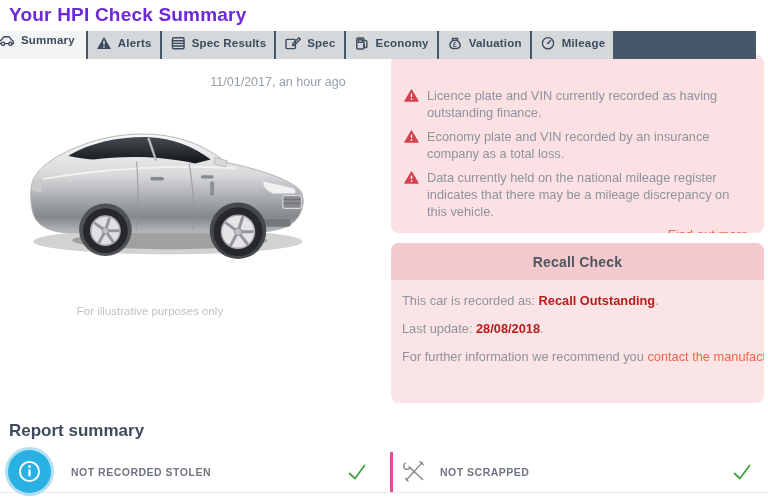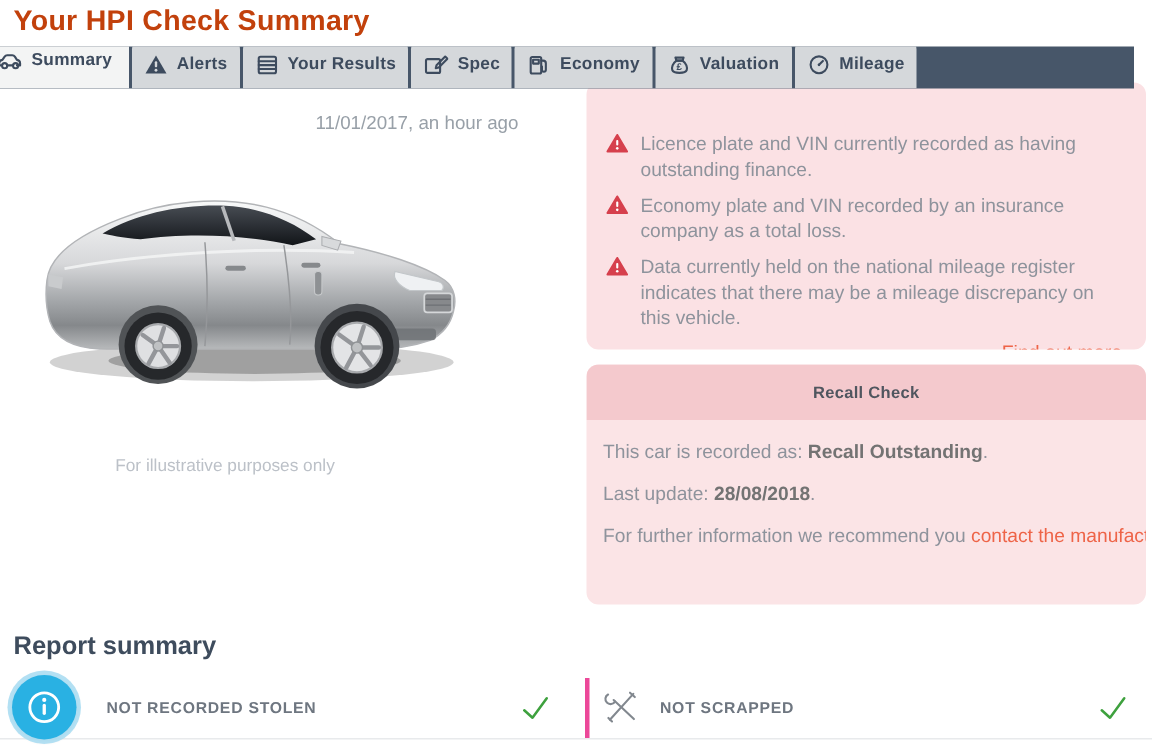--- a/index.html
+++ b/index.html
@@ -1,21 +1,21 @@
 <!DOCTYPE html>
 <html><head>
 <meta charset="utf-8">
 <style>
   * { margin:0; padding:0; box-sizing:border-box; }
   html,body { width:768px; height:497px; background:#fff; overflow:hidden;
     font-family:"Liberation Sans", sans-serif; }
   .page { position:relative; width:768px; height:497px; background:#fff; }
 
   .h1 { position:absolute; left:9px; top:4px; font-size:19px; font-weight:bold;
-    color:#c2410c; letter-spacing:.2px; }
+    color:#6d28d9; letter-spacing:.2px; }
 
   
   .tabbar { position:absolute; left:0; top:31px; width:756px; height:28px;
     background:#475669; display:flex; align-items:flex-end; overflow:hidden; z-index:3; }
   .tab { display:flex; align-items:center; gap:6px; height:33px; padding:0 8px;
     margin-right:2px; background:#D5D8DB; color:#3D4B5E; font-size:11.5px;
     font-weight:bold; letter-spacing:.2px; border-radius:7px 7px 0 0;
     white-space:nowrap; cursor:pointer; flex:0 0 auto; }
   .tab.active { background:#F3F4F4; height:39px; padding:0 11px; }
   .tab.first { margin-left:-13px; }
@@ -41,25 +41,25 @@
   .alert-item { display:flex; gap:8px; margin-bottom:7px; }
   .alert-item svg { flex:0 0 auto; margin-top:2px; }
   .alert-text { font-size:12.8px; line-height:1.33; color:#8E939C; }
   .find-more { text-align:right; font-size:13px; color:#EE6448; padding-right:3px;
     margin-top:1px; cursor:pointer; }
 
   
   .recall-panel { position:absolute; left:391px; top:243px; width:373px; height:160px;
     border-radius:8px; overflow:hidden; background:#FBE4E6; }
   .recall-header { height:37px; background:#F4C9CD; display:flex; align-items:center;
-    justify-content:center; font-size:11px; color:#50565F; font-weight:bold;
+    justify-content:center; font-size:14px; color:#50565F; font-weight:bold;
     letter-spacing:.2px; }
   .recall-body { padding:0 11px; }
   .recall-body p { font-size:12.8px; color:#8E939C; margin:13px 0; white-space:nowrap; }
-  .recall-body b { color:#737373; font-weight:bold; }
+  .recall-body b { color:#b91c1c; font-weight:bold; }
   .recall-link { color:#EE6448; cursor:pointer; }
 
   
   .report-title { position:absolute; left:9px; top:421px; font-size:17px;
     font-weight:bold; color:#3E4C5D; }
   .report-row { position:absolute; left:0; top:452px; width:768px; height:41px;
     border-bottom:1px solid #E8EAEC; display:flex; }
   .rcol { display:flex; align-items:center; position:relative; color:#82888F; }
   .rcol.left { width:390px; padding-left:19px; }
   .rcol.right { flex:1; border-left:3px solid #ec4899; padding-left:9px; }
@@ -126,21 +126,21 @@
           <rect class="knock" x="7.2" y="4.8" width="1.6" height="4" rx="0.7"></rect>
           <circle class="knock" cx="8" cy="10.8" r="0.95"></circle>
         </svg>
       <span>Alerts</span>
     </div>
     <div class="tab">
       <svg class="ic" width="16" height="14" viewBox="0 0 16 14">
           <rect x="2.5" y="1.8" width="11.5" height="11" rx="1.2"></rect>
           <path d="M2.5 4.8h11.5M2.5 7.4h11.5M2.5 10h11.5"></path>
         </svg>
-      <span>Your Results</span>
+      <span>Spec Results</span>
     </div>
     <div class="tab">
       <svg class="ic" width="17" height="14" viewBox="0 0 17 14">
           <rect x="2" y="3.4" width="9.4" height="9.2" rx="1"></rect>
           <path d="M14.8 1.7 9 7.5l-.5 2 2-.5 5.8-5.8z"></path>
         </svg>
       <span>Spec</span>
     </div>
     <div class="tab">
       <svg class="ic" width="16" height="14" viewBox="0 0 16 14">

